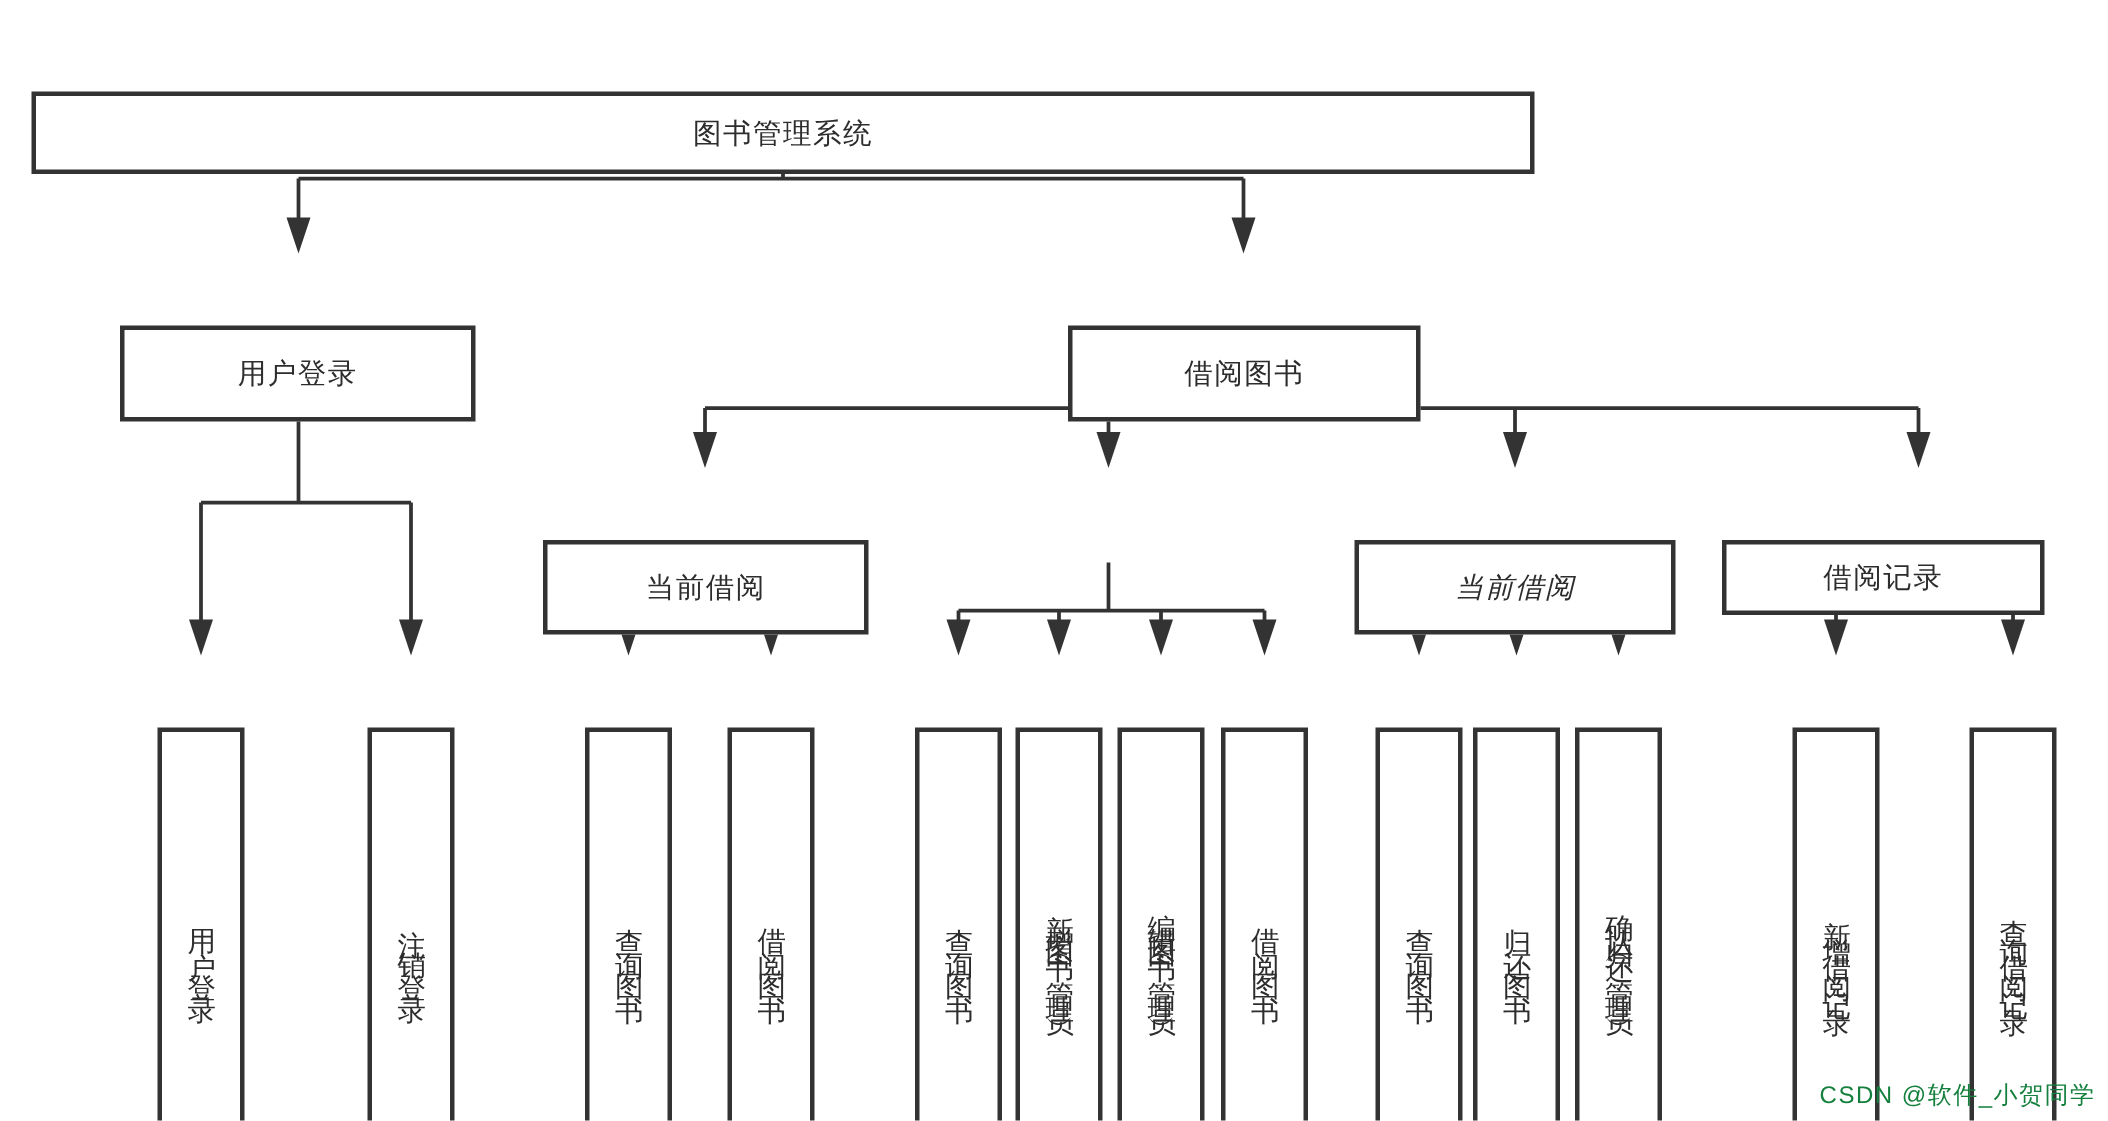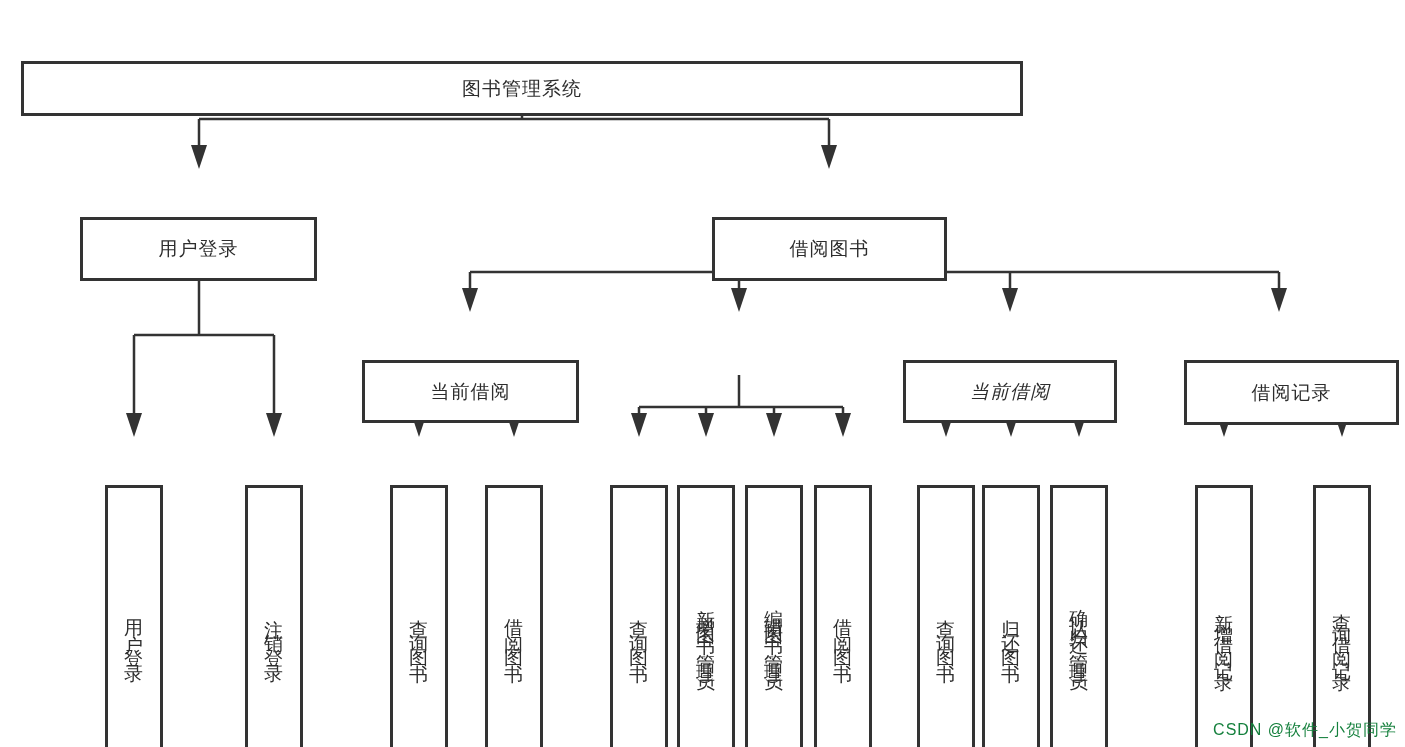--- a/index.html
+++ b/index.html
@@ -114,21 +114,21 @@
   <div class="node" style="left:712px; top:169px; width:235px; height:64px;">
     <span>借阅图书</span>
   </div>
 
   <div class="node" style="left:362px; top:312px; width:217px; height:63px;">
     <span>当前借阅</span>
   </div>
   <div class="node" style="left:903px; top:312px; width:214px; height:63px;font-style:italic;">
     <span>当前借阅</span>
   </div>
-  <div class="node" style="left:1184px; top:312px; width:215px; height:65px;">
+  <div class="node" style="left:1148px; top:312px; width:215px; height:50px;">
     <span>借阅记录</span>
   </div>
 
   <div class="node leaf" style="left:105px;">
     <span class="vtext len4">用户登录</span>
   </div>
   <div class="node leaf" style="left:245px;">
     <span class="vtext len4">注销登录</span>
   </div>
 

